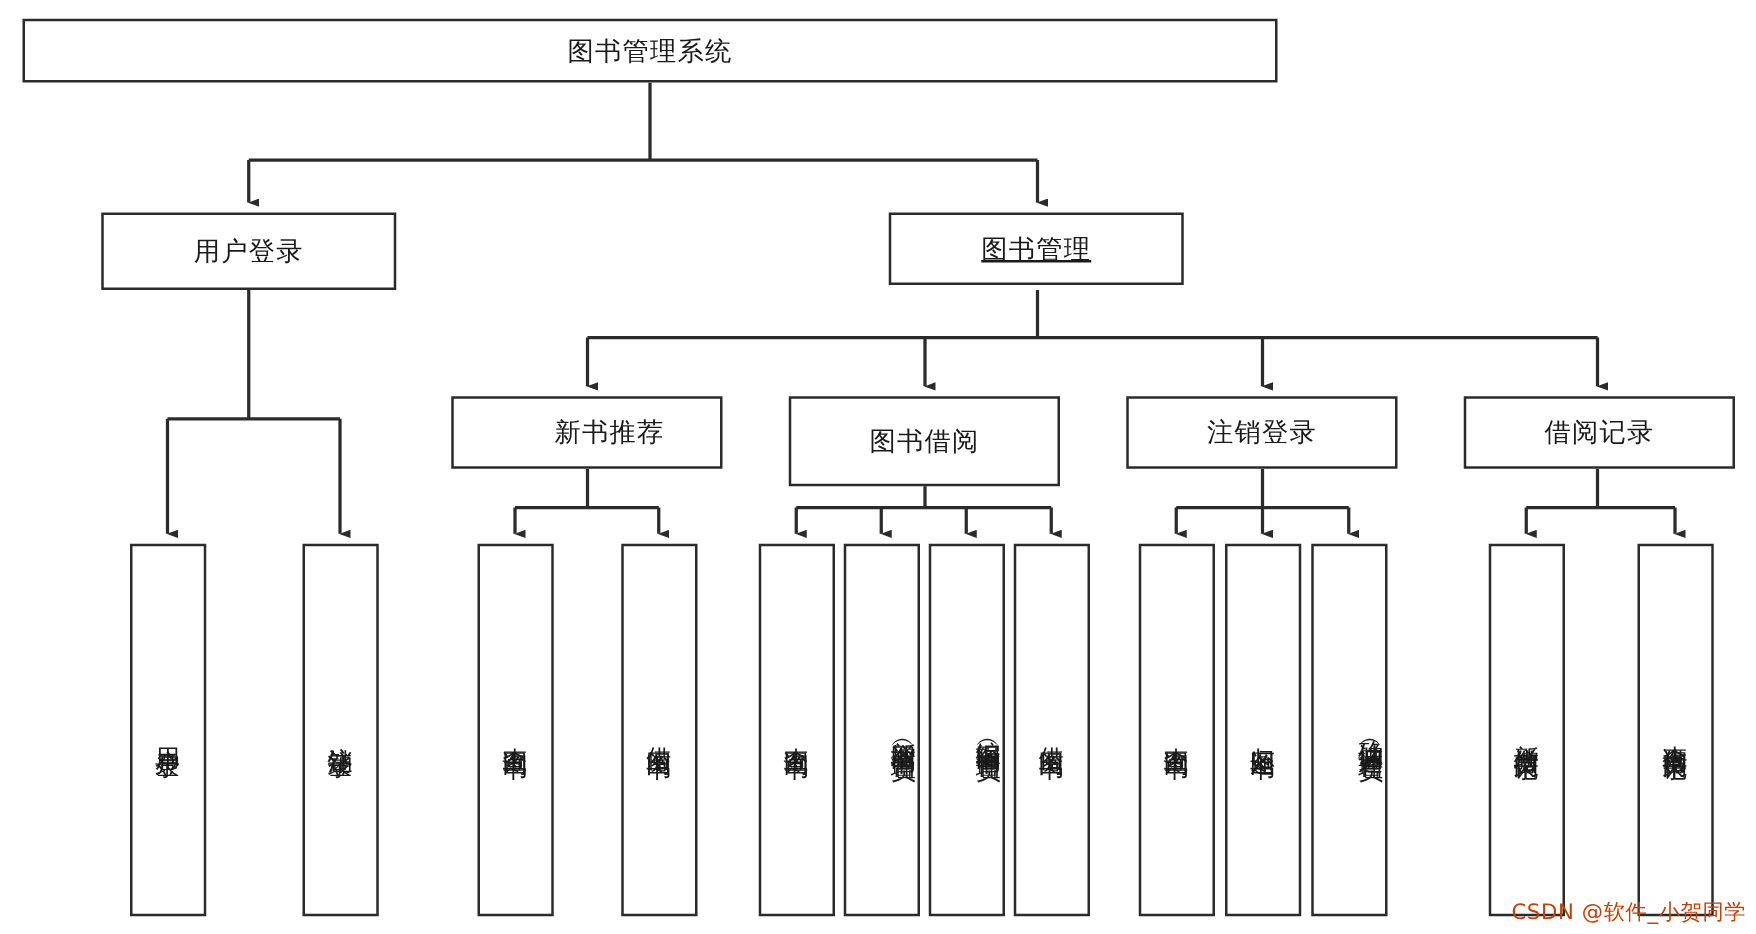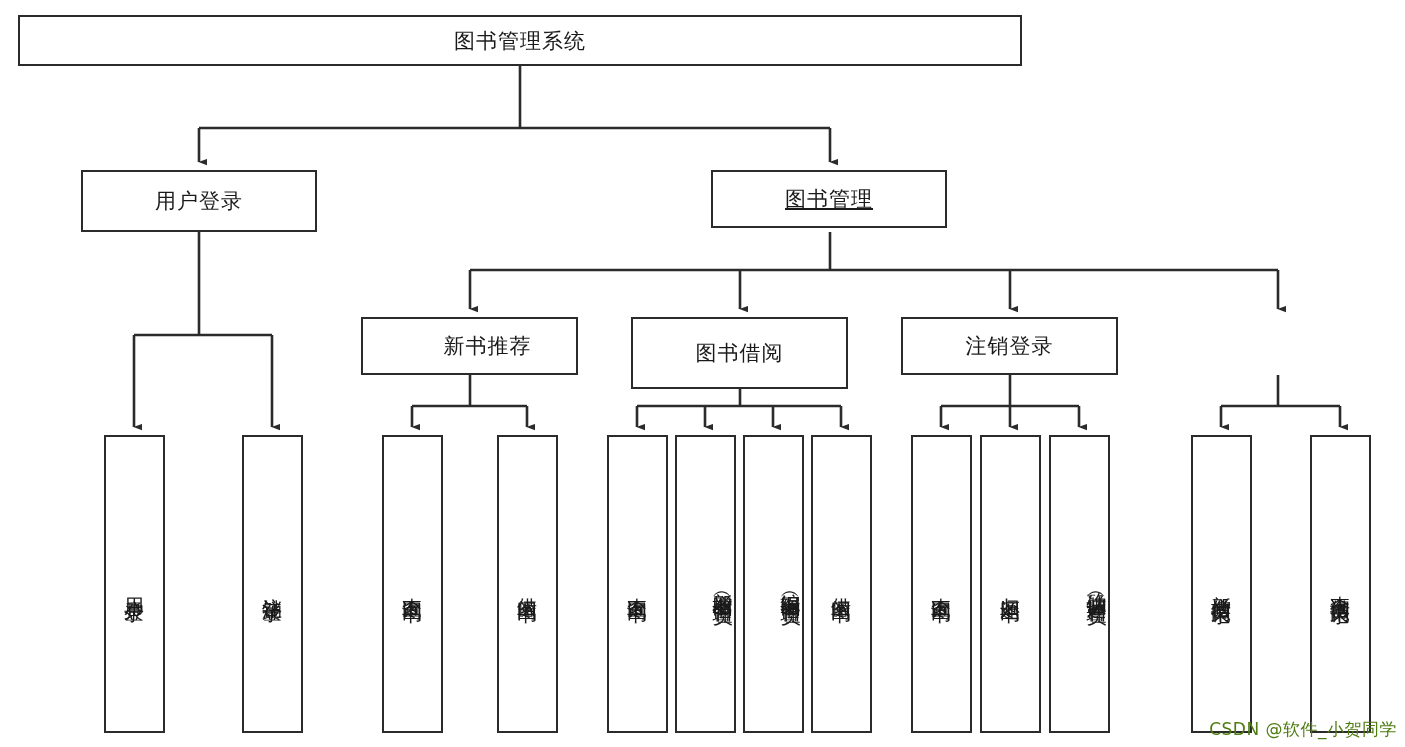--- a/index.html
+++ b/index.html
@@ -56,21 +56,21 @@
     white-space: nowrap;
   }
   .node.leaf.centered {
     align-items: center;
   }
   .watermark {
     position: absolute;
     right: 8px;
     bottom: 6px;
     font-size: 17px;
-    color: #4d7c0f;
+    color: #c2410c;
     letter-spacing: 0.5px;
     z-index: 3;
     white-space: nowrap;
   }
 </style>
 </head>
 <body>
 
 <div id="canvas">
 
@@ -137,20 +137,23 @@
 
   <div class="node horiz" style="left:361px; top:317px; width:217px; height:58px;padding-left:36px;">
     <span>新书推荐</span>
   </div>
   <div class="node horiz" style="left:631px; top:317px; width:217px; height:72px;">
     <span>图书借阅</span>
   </div>
   <div class="node horiz" style="left:901px; top:317px; width:217px; height:58px;">
     <span>注销登录</span>
   </div>
+  <div class="node horiz" style="left:1171px; top:317px; width:217px; height:58px;">
+    <span>借阅记录</span>
+  </div>
 
   <div class="node leaf centered" style="left:104px; top:435px; width:61px; height:298px;">
     <span class="vtext">用户登录</span>
   </div>
   <div class="node leaf centered" style="left:242px; top:435px; width:61px; height:298px;">
     <span class="vtext">注销登录</span>
   </div>
 
   <div class="node leaf centered" style="left:382px; top:435px; width:61px; height:298px;">
     <span class="vtext">查询图书</span>

